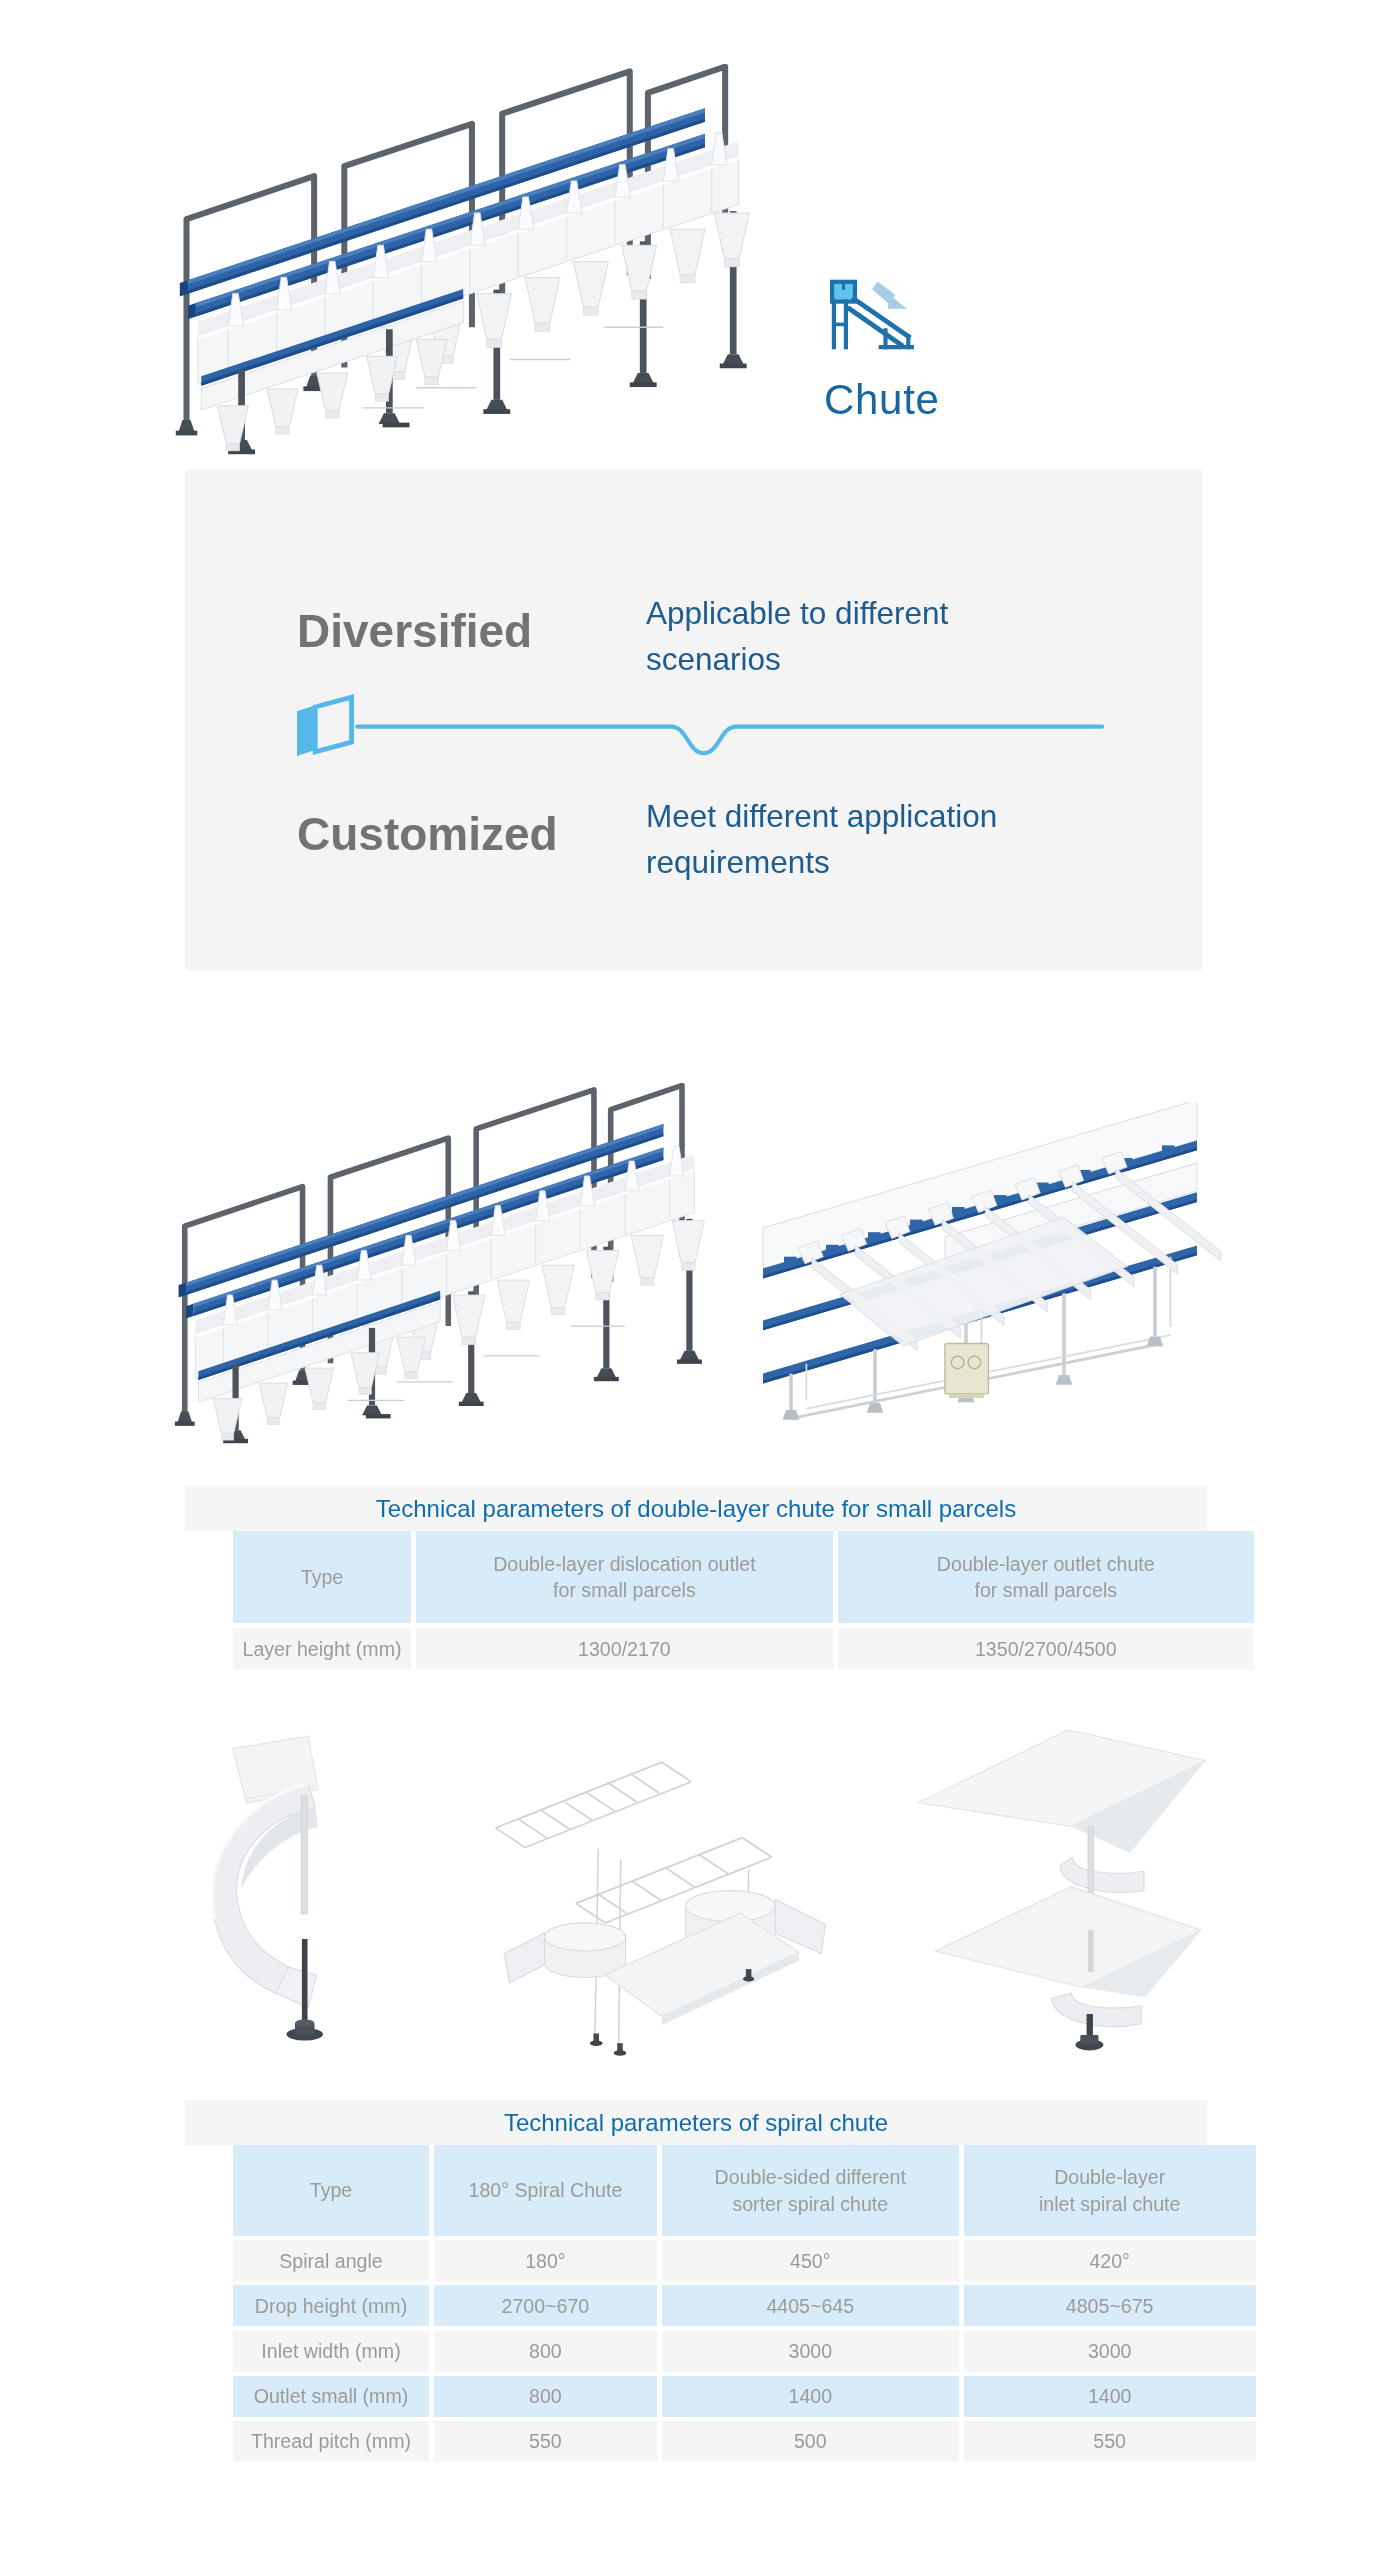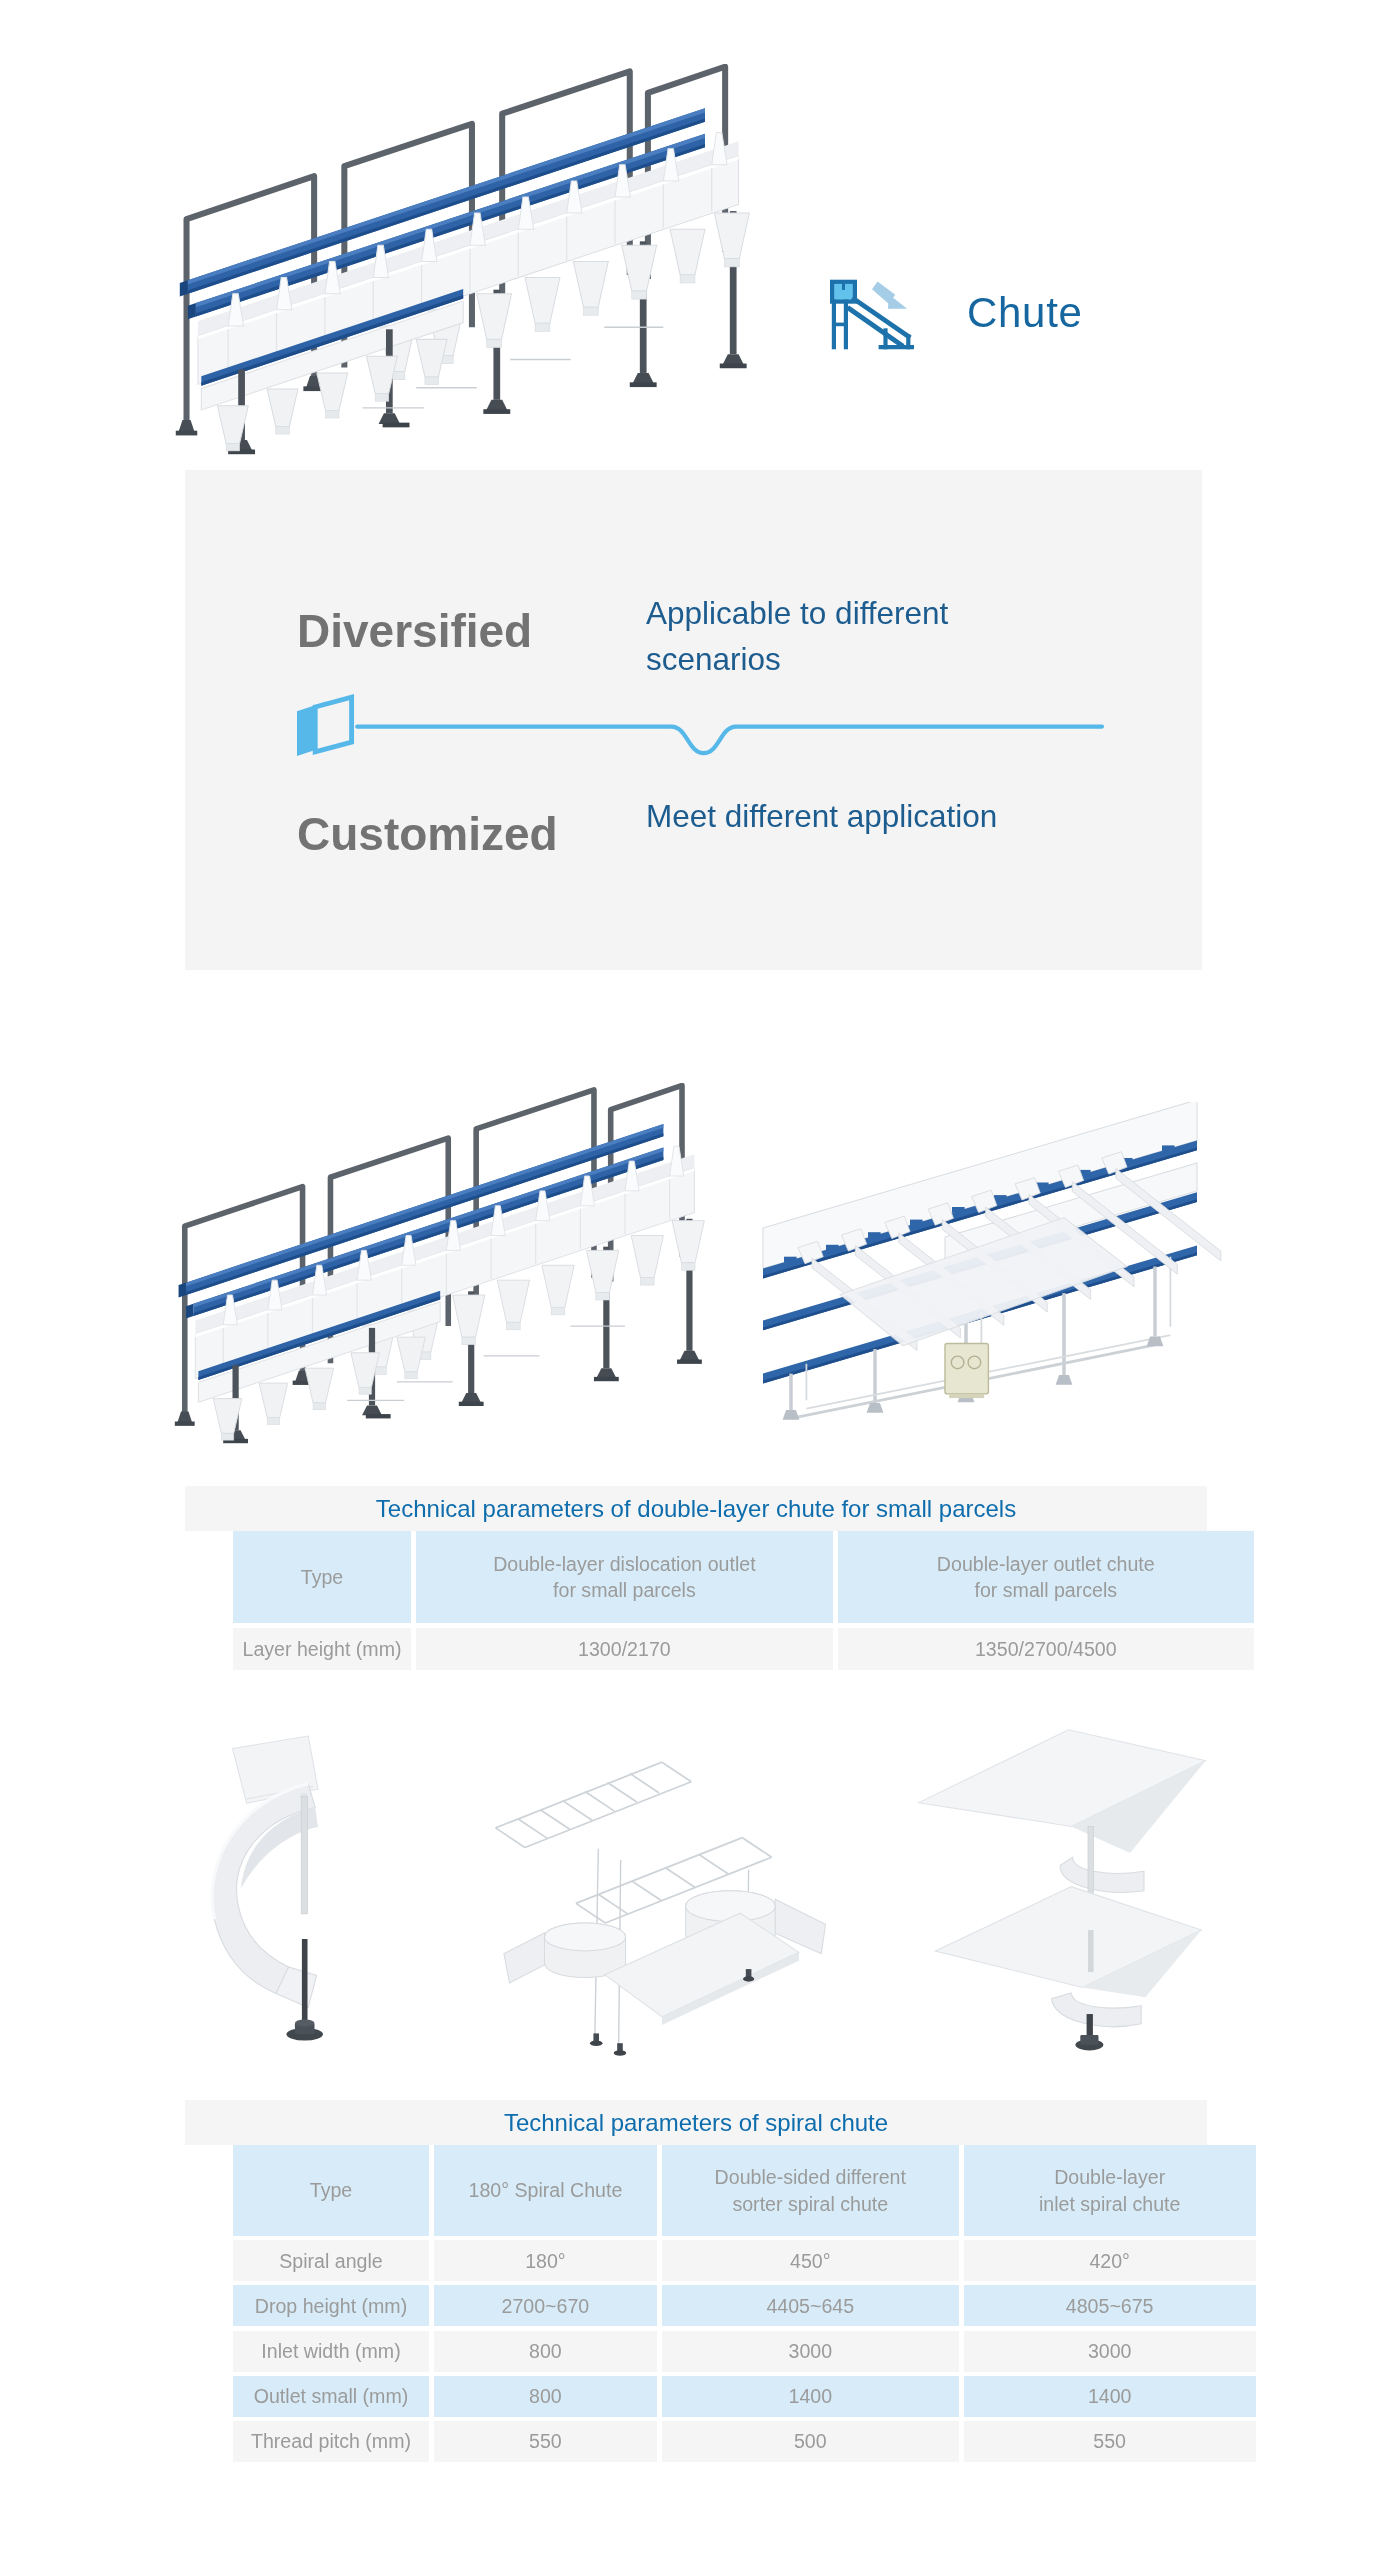--- a/index.html
+++ b/index.html
@@ -4,21 +4,21 @@
 <style>
   html,body{margin:0;padding:0;}
   body{
     width:1386px;height:2576px;position:relative;background:#ffffff;
     font-family:"Liberation Sans", sans-serif;overflow:hidden;
   }
   .abs{position:absolute;}
   svg{display:block;}
 
   
-  .hero-label{left:824px;top:274px;display:flex;align-items:center;gap:44px;}
+  .hero-label{left:824px;top:274px;display:flex;align-items:flex-start;gap:24px;flex-direction:column;}
   .hero-label .word{font-size:42px;font-weight:500;color:#16679f;letter-spacing:0.7px;}
 
   
   .panel-gray{left:185px;top:470px;width:1017px;height:500px;background:#f4f4f5;}
   .feat-title{position:absolute;left:112px;font-size:46px;font-weight:bold;color:#737373;}
   .feat-desc{position:absolute;left:461px;font-size:31.5px;font-weight:500;color:#1d5c8f;line-height:1.47;}
   .feat-desc span{display:block;}
   .feat-title.t1{top:134px;} .feat-desc.d1{top:120px;}
   .feat-title.t2{top:337px;} .feat-desc.d2{top:323px;}
   .divider{position:absolute;left:105px;top:216px;}
@@ -200,20 +200,21 @@
     <g>
       <polygon points="10,36 52,22 52,86 10,100" fill="#56b8e8"></polygon>
       <polygon points="36,30 88,16 88,80 36,94" fill="#f4f4f5" stroke="#56b8e8" stroke-width="7"></polygon>
     </g>
     <path d="M96,58 H545 C567,58 569,96 591,96 C613,96 615,58 637,58 H1160" fill="none" stroke="#56b8e8" stroke-width="6" stroke-linecap="round"></path>
   </svg>
 
   <div class="feat-title t2">Customized</div>
   <div class="feat-desc d2">
     <span>Meet different application</span>
+    <span>requirements</span>
   </div>
 </div>
 
 <svg class="abs" style="left:161px;top:1083px" width="546" height="372" viewBox="0 0 880 600">
   <use href="#chute-scene"></use>
 </svg>
 
 <svg class="abs" style="left:735px;top:1102px" width="490" height="329" viewBox="0 0 700 470">
 
   <polygon points="40,180 660,-3 660,55 40,238" fill="#f8f9fa" stroke="#d9dde1" stroke-width="1.5"></polygon>

